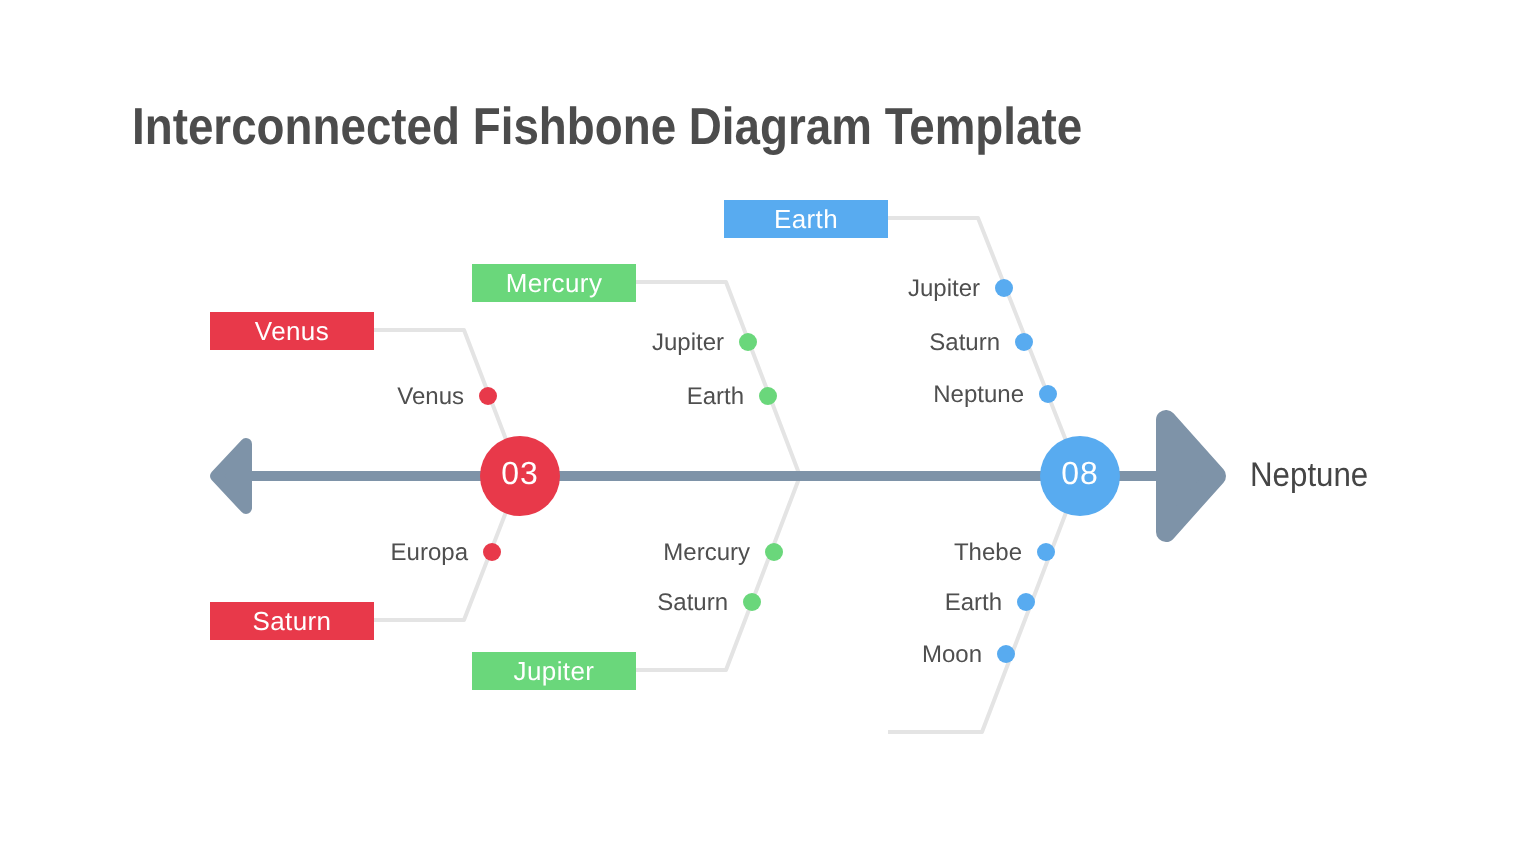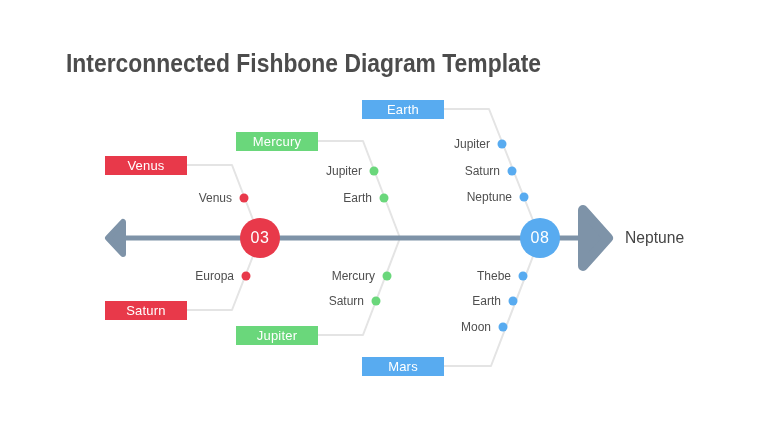--- a/index.html
+++ b/index.html
@@ -82,21 +82,20 @@
     <circle class="dot-blue" cx="503" cy="327" r="4.5"></circle>
   </svg>
 
   <div class="page-title">Interconnected Fishbone Diagram Template</div>
 
   <div class="cat-label bg-red" style="left:105px; top:156px;">Venus</div>
   <div class="cat-label bg-red" style="left:105px; top:301px;">Saturn</div>
   <div class="cat-label bg-green" style="left:236px; top:132px;">Mercury</div>
   <div class="cat-label bg-green" style="left:236px; top:326px;">Jupiter</div>
   <div class="cat-label bg-blue" style="left:362px; top:100px;">Earth</div>
-  <div class="cat-label bg-blue" style="left:362px; top:357px;">Mars</div>
 
   <div class="node-circle" style="left:240px; top:218px; background:var(--red);">03</div>
   <div class="node-circle" style="left:520px; top:218px; background:var(--blue);">08</div>
 
   <div class="item-label" style="right:536px; top:189px;">Venus</div>
   <div class="item-label" style="right:406px; top:162px;">Jupiter</div>
   <div class="item-label" style="right:396px; top:189px;">Earth</div>
   <div class="item-label" style="right:278px; top:135px;">Jupiter</div>
   <div class="item-label" style="right:268px; top:162px;">Saturn</div>
   <div class="item-label" style="right:256px; top:188px;">Neptune</div>

